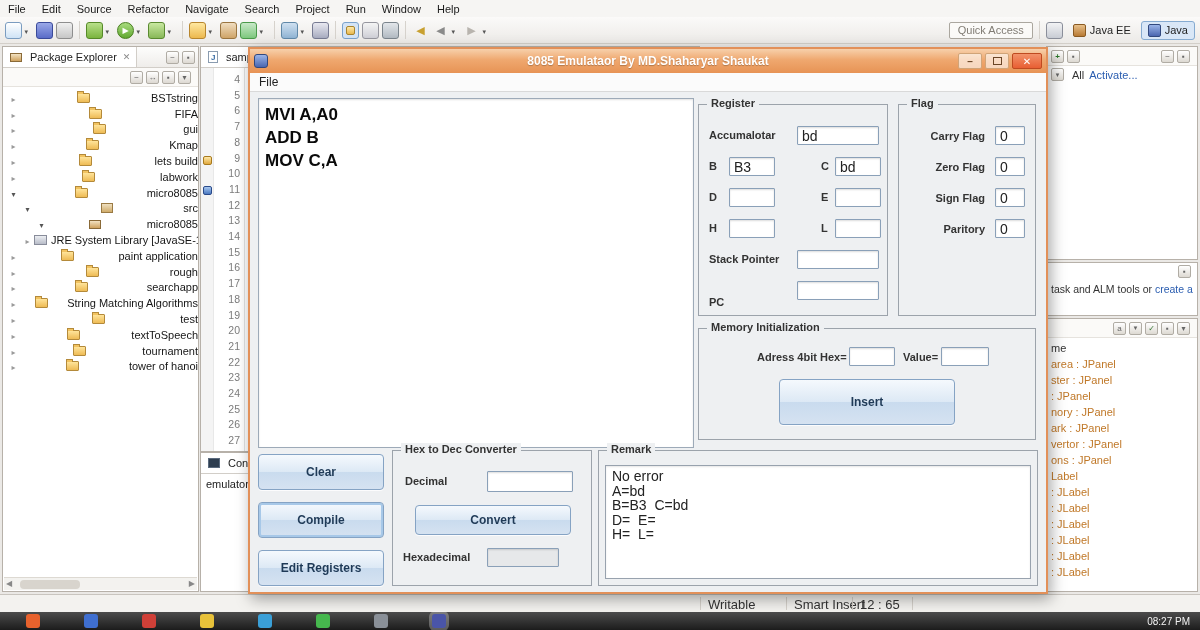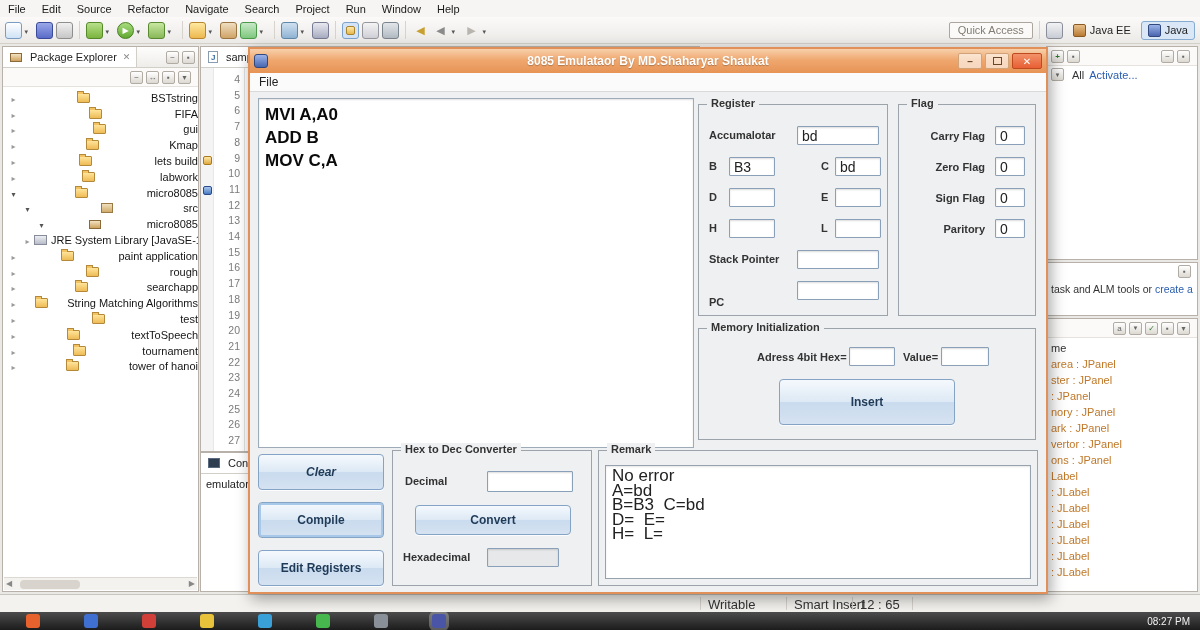--- a/index.html
+++ b/index.html
@@ -156,21 +156,21 @@
 
   .nbtn{position:absolute;background:linear-gradient(#f5f9fd,#dde9f5 49%,#c9dbee 50%,#d5e2f1);
     border:1px solid #85a3c4;border-radius:4px;color:#1f3a57;font-weight:bold;font-size:12px;
     display:flex;align-items:center;justify-content:center;
     box-shadow:0 1px 0 rgba(255,255,255,.8);}
   .nbtn.focused{box-shadow:inset 0 0 0 2px #a7c8e8;}
 
   .remark-box{position:absolute;left:6px;top:14px;right:6px;height:114px;background:#fff;
     border:1px solid #98a2ae;box-shadow:inset 0 1px 2px rgba(0,0,0,.1);overflow:hidden;}
   .remark-box pre{margin:0;padding:3px 6px;font-family:"Liberation Sans",sans-serif;
-    font-size:17px;line-height:14.5px;color:#222;}
+    font-size:14px;line-height:14.5px;color:#222;}
 </style>
 </head>
 <body>
 
 <div class="menubar">
     <span class="mitem">File</span>
     <span class="mitem">Edit</span>
     <span class="mitem">Source</span>
     <span class="mitem">Refactor</span>
     <span class="mitem">Navigate</span>
@@ -513,21 +513,21 @@
 
     <div class="group" style="left:448px;top:236px;width:338px;height:112px;">
       <span class="gtitle">Memory Initialization</span>
       <span class="rlbl" style="left:58px;top:22px;">Adress 4bit Hex=</span>
       <span class="field" style="left:150px;top:18px;width:46px;"></span>
       <span class="rlbl" style="left:204px;top:22px;">Value=</span>
       <span class="field" style="left:242px;top:18px;width:48px;"></span>
       <div class="nbtn" style="left:80px;top:50px;width:176px;height:46px;">Insert</div>
     </div>
 
-    <div class="nbtn" style="left:8px;top:362px;width:126px;height:36px;font-style:italic;">Clear</div>
+    <div class="nbtn" style="left:8px;top:362px;width:126px;height:36px;">Clear</div>
     <div class="nbtn focused" style="left:8px;top:410px;width:126px;height:36px;">Compile</div>
     <div class="nbtn" style="left:8px;top:458px;width:126px;height:36px;">Edit Registers</div>
 
     <div class="group" style="left:142px;top:358px;width:200px;height:136px;">
       <span class="gtitle">Hex to Dec Converter</span>
       <span class="rlbl" style="left:12px;top:24px;">Decimal</span>
       <span class="field" style="left:94px;top:20px;width:86px;height:21px;"></span>
       <div class="nbtn" style="left:22px;top:54px;width:156px;height:30px;">Convert</div>
       <span class="rlbl" style="left:10px;top:100px;">Hexadecimal</span>
       <span class="field gray" style="left:94px;top:97px;width:72px;"></span>

